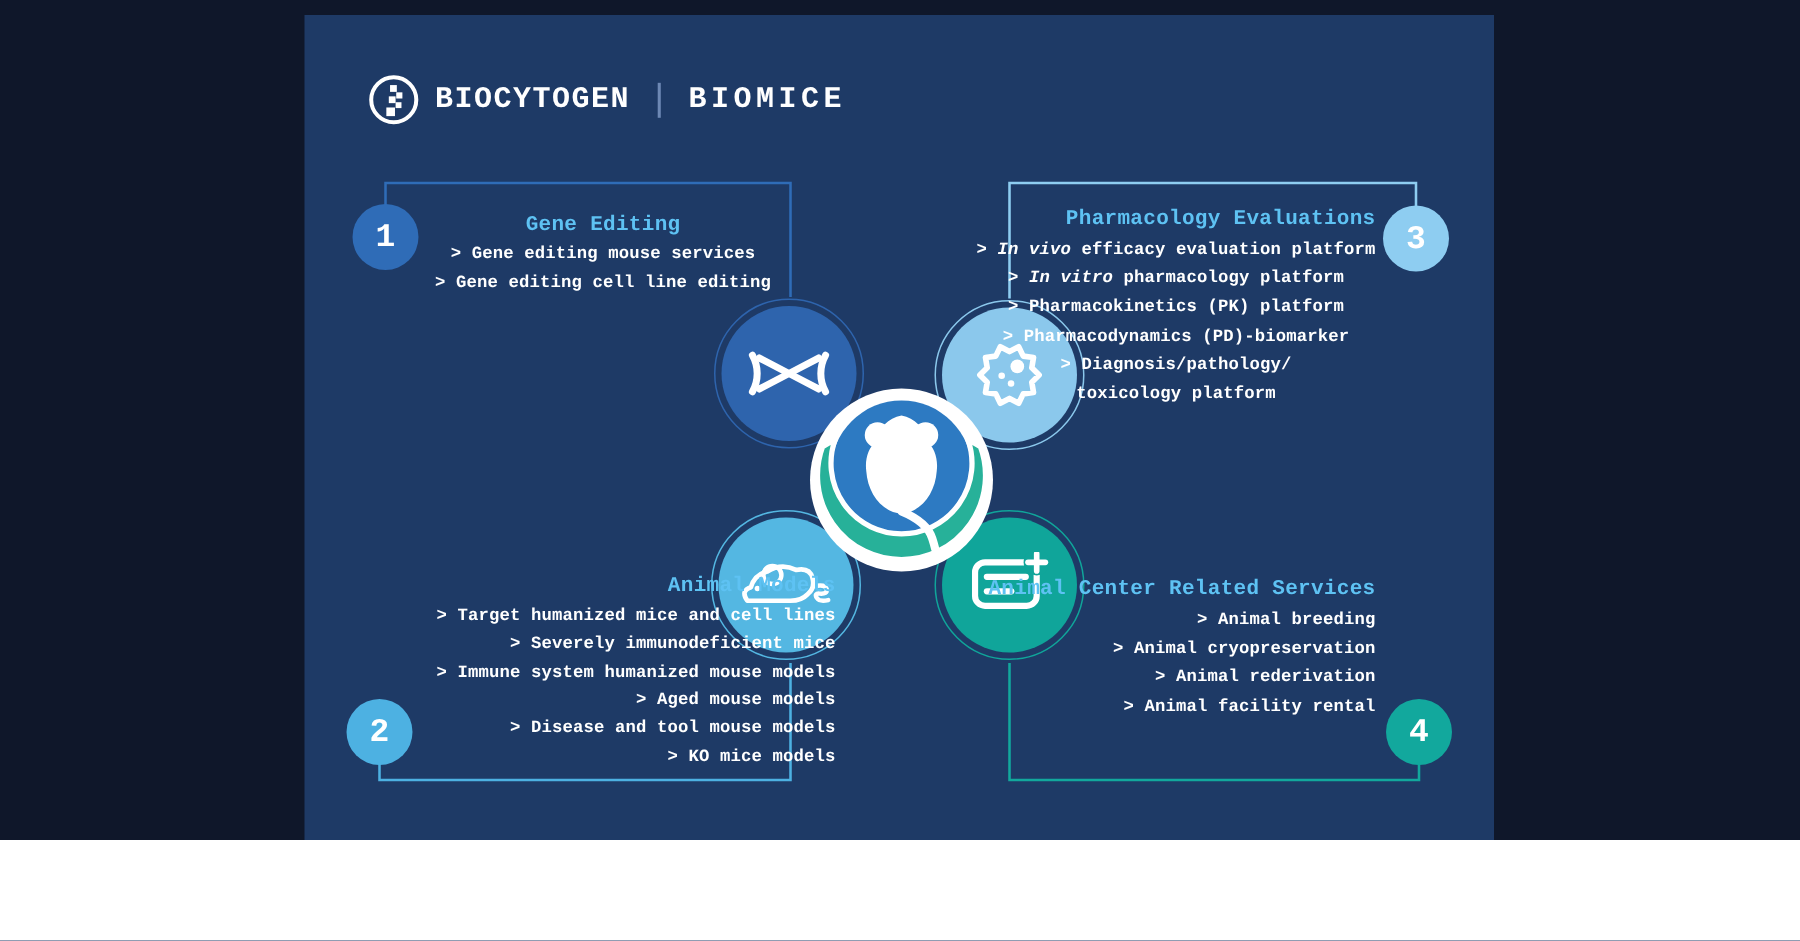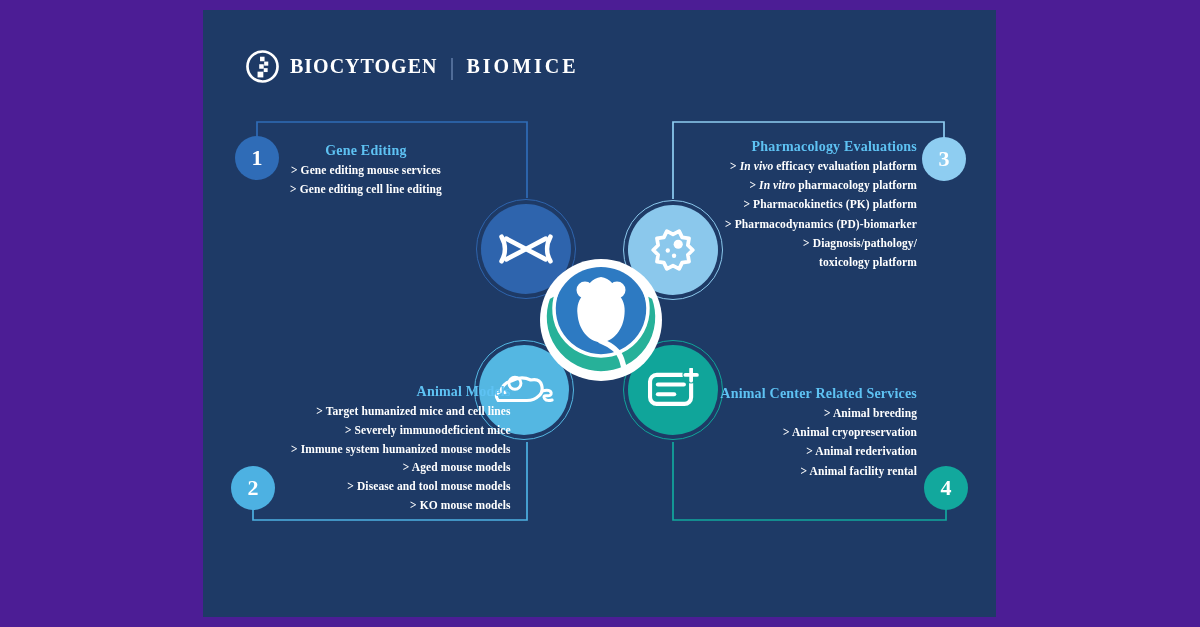--- a/index.html
+++ b/index.html
@@ -1,17 +1,17 @@
 <!DOCTYPE html>
 <html><head>
 <meta charset="utf-8">
 <style>
   html,body{margin:0;padding:0;background:#ffffff;}
-  .stage{position:relative;width:1200px;height:627px;background:#4c1d95;overflow:hidden;
-         font-family:Liberation Serif, serif;}
+  .stage{position:relative;width:1200px;height:560px;background:#0f172a;overflow:hidden;
+         font-family:Liberation Mono, monospace;}
   .panel{position:absolute;left:203px;top:10px;width:793px;height:607px;background:#1e3a66;}
 
   svg.lines{position:absolute;left:0;top:0;width:1200px;height:627px;pointer-events:none;}
 
   
   .logo{position:absolute;left:245px;top:46px;height:40px;display:flex;align-items:center;gap:10px;}
   .logo .brand{color:#fff;font-weight:bold;font-size:20px;letter-spacing:1px;}
   .logo .divider{color:#6d88b4;font-size:25px;font-weight:300;margin:0 2px;line-height:1;}
   .logo .product{color:#fff;font-weight:bold;font-size:20px;letter-spacing:3px;}
 
@@ -42,21 +42,21 @@
   
   .tb{position:absolute;}
   .tb .hd{font-size:14px;line-height:15px;font-weight:bold;color:#5ec2f3;letter-spacing:.2px;margin-bottom:3px;}
   .tb .item{font-size:11.5px;font-weight:bold;color:#ffffff;letter-spacing:.1px;}
   .q1{left:290px;top:143px;text-align:center;}
   .q2{left:291px;top:384px;text-align:right;}
   .q3{right:283px;top:139px;text-align:right;}
   .q4{right:283px;top:386px;text-align:right;}
   .q1 .item{line-height:18.5px;}
   .q2 .item{line-height:18.8px;}
-  .q3 .item{line-height:19.2px;}
+  .q3 .item{line-height:19.2px;text-align:center;}
   .q4 .item{line-height:19.2px;}
 </style>
 </head>
 <body>
 
 <div class="stage">
   <div class="panel"></div>
 
   <svg class="lines" viewBox="0 0 1200 627">
     <polyline points="257,137 257,122 527,122 527,198" fill="none" stroke="#2f6cb7" stroke-width="1.7"></polyline>
@@ -151,21 +151,21 @@
     <div class="item"><span>&gt;</span><i></i><span> Gene editing cell line editing</span></div>
   </div>
 
   <div class="tb q2">
     <div class="hd">Animal Models</div>
     <div class="item"><span>&gt;</span><i></i><span> Target humanized mice and cell lines</span></div>
     <div class="item"><span>&gt;</span><i></i><span> Severely immunodeficient mice</span></div>
     <div class="item"><span>&gt;</span><i></i><span> Immune system humanized mouse models</span></div>
     <div class="item"><span>&gt;</span><i></i><span> Aged mouse models</span></div>
     <div class="item"><span>&gt;</span><i></i><span> Disease and tool mouse models</span></div>
-    <div class="item"><span>&gt;</span><i></i><span> KO mouse models</span></div>
+    <div class="item"><span>&gt;</span><i></i><span> KO mice models</span></div>
   </div>
 
   <div class="tb q3">
     <div class="hd">Pharmacology Evaluations</div>
     <div class="item"><span>&gt;</span><i> In vivo</i><span> efficacy evaluation platform</span></div>
     <div class="item"><span>&gt;</span><i> In vitro</i><span> pharmacology platform</span></div>
     <div class="item"><span>&gt;</span><i></i><span> Pharmacokinetics (PK) platform</span></div>
     <div class="item"><span>&gt;</span><i></i><span> Pharmacodynamics (PD)-biomarker</span></div>
     <div class="item"><span>&gt;</span><i></i><span> Diagnosis/pathology/</span></div>
     <div class="item"><span></span><i></i><span>toxicology platform</span></div>

